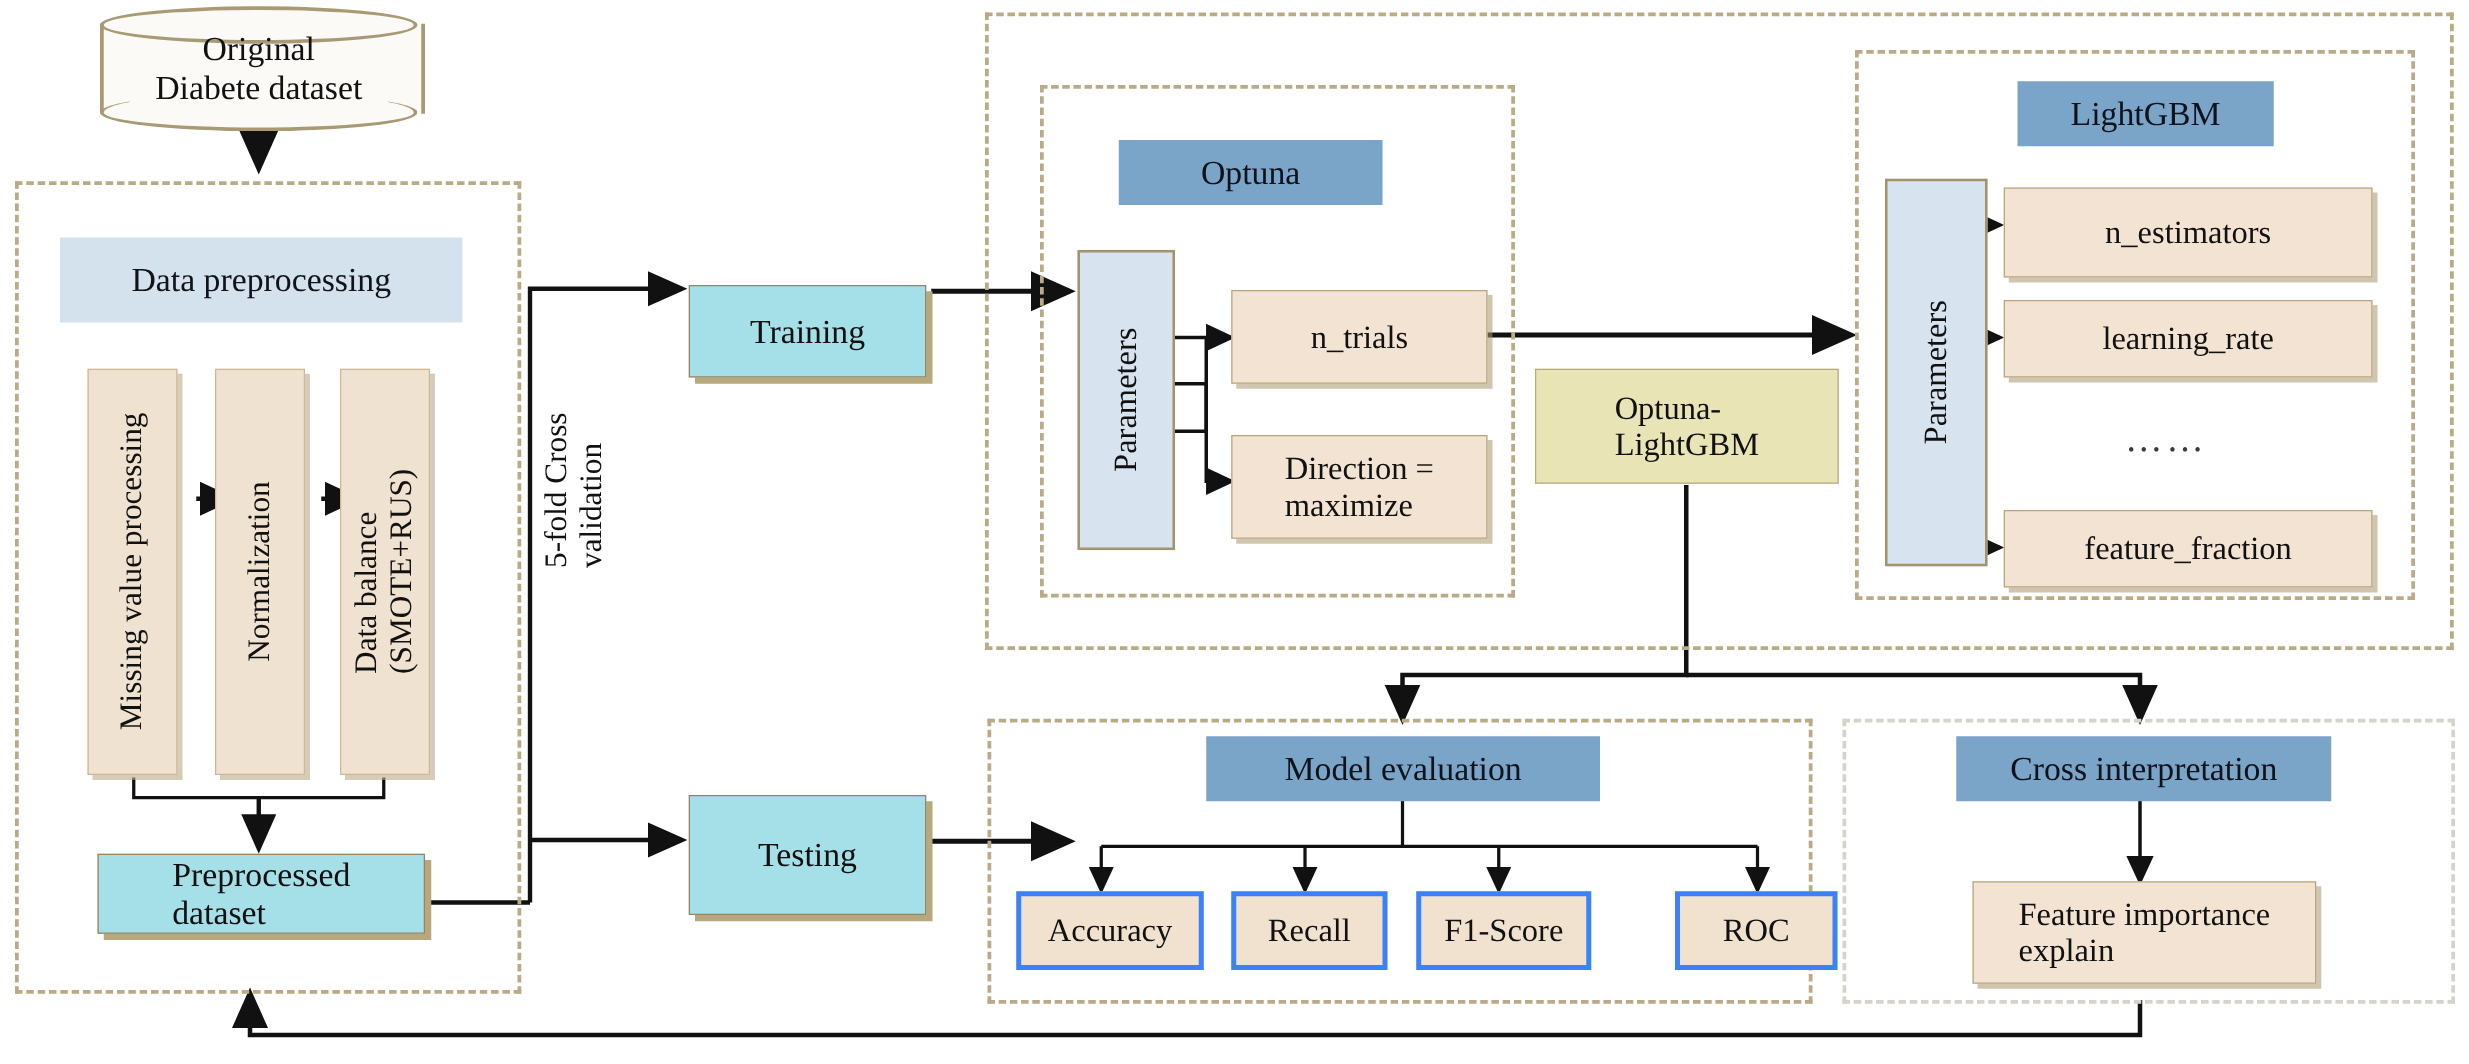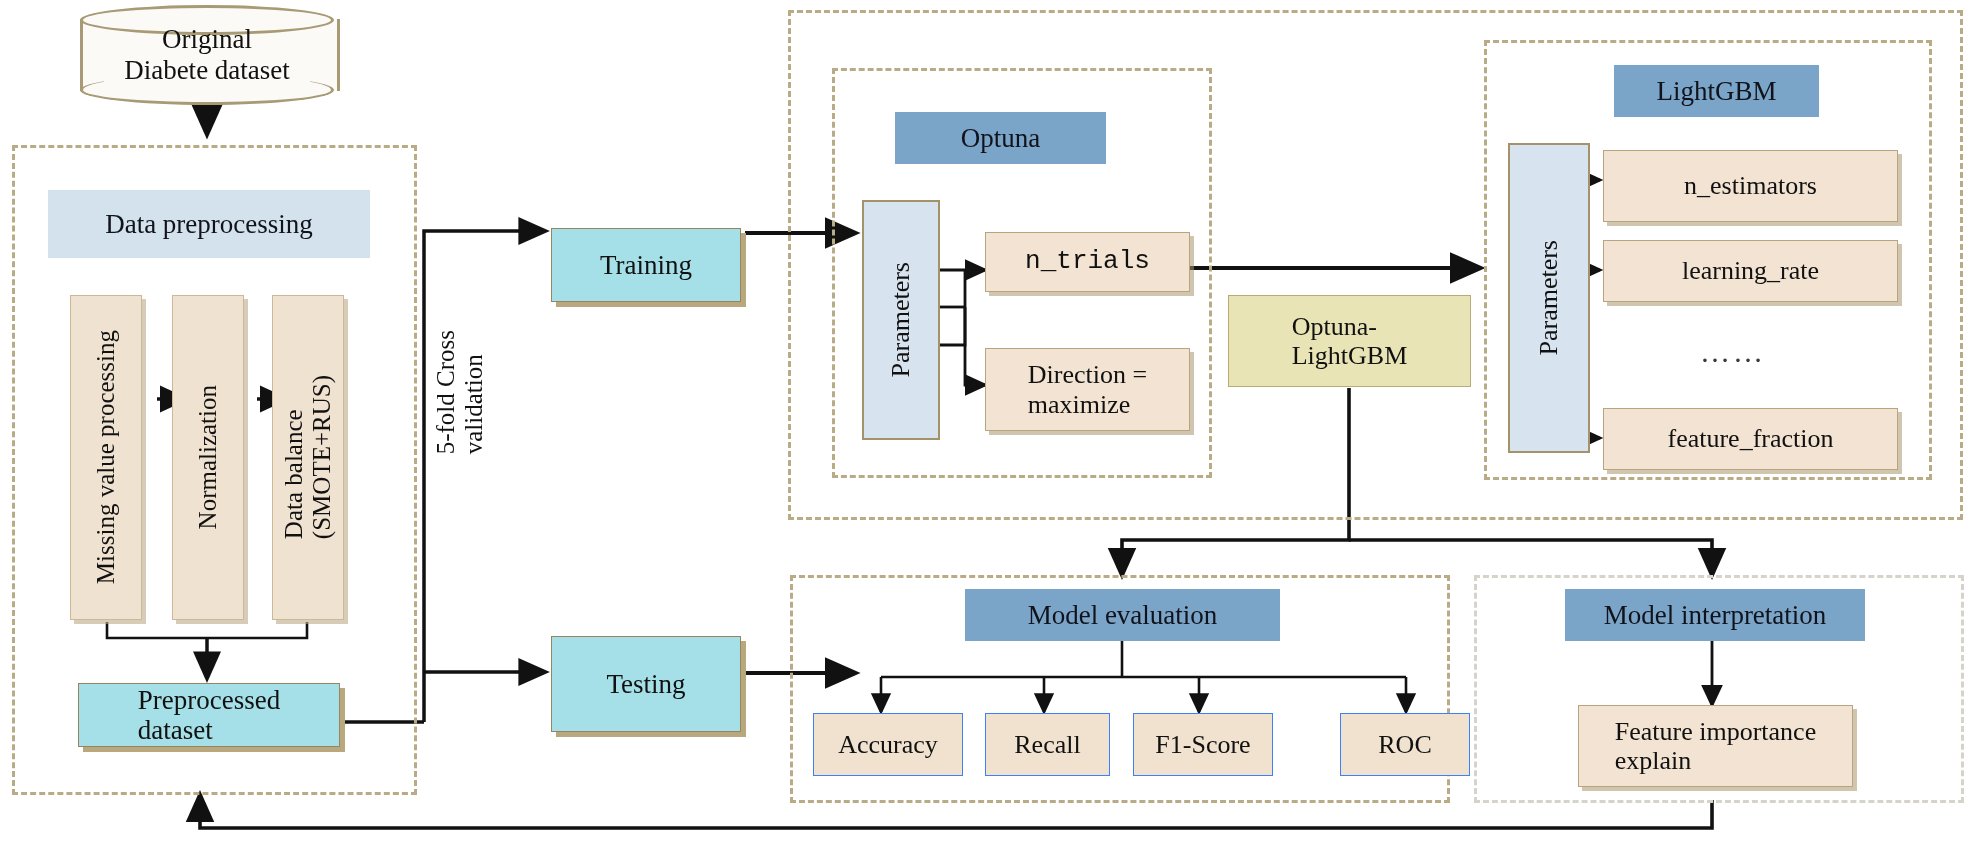--- a/index.html
+++ b/index.html
@@ -17,21 +17,21 @@
   .grp-grey{border:3px dashed #d6d3cb;}
   .grp-tan{border:3px dashed #b9ab86;}
 
   
   .hdr-blue{background:#7ba4c9;color:#10131a;font-size:27px;}
   .hdr-lightblue{background:#d4e2ee;color:#10131a;font-size:27px;}
 
   
   .beige{background:#f2e3d2;border:1px solid #b8a57f;
          box-shadow:4px 4px 0 rgba(170,152,112,.55);font-size:26px;}
-  .beige-flat{background:#f0e2cf;border:1px solid #3b82f6;font-size:26px;}
+  .beige-flat{background:#f0e2cf;border:4px solid #3b82f6;font-size:26px;}
 
   
   .cyan{background:#a5e0e8;border:1px solid #97855e;
         box-shadow:5px 5px 0 #b9a87d;font-size:27px;}
 
   
   .khaki{background:#e9e4b6;border:1px solid #b6ab79;font-size:26px;}
 
   
   .param-v{background:#d7e3ee;border:2px solid #a4926a;font-size:26px;}
@@ -180,21 +180,21 @@
   <div class="group grp-tan" style="left:788px;top:10px;width:1175px;height:510px;"></div>
 
   <div class="group grp-tan" style="left:832px;top:68px;width:380px;height:410px;"></div>
 
   <div class="node hdr-blue" style="left:895px;top:112px;width:211px;height:52px;">Optuna</div>
 
   <div class="node param-v" style="left:862px;top:200px;width:78px;height:240px;">
     <span class="vtext">Parameters</span>
   </div>
 
-  <div class="node beige" style="left:985px;top:232px;width:205px;height:60px;font-family:Liberation Mono, monospace;">n_trials</div>
+  <div class="node beige" style="left:985px;top:232px;width:205px;height:75px;">n_trials</div>
 
   <div class="node beige" style="left:985px;top:348px;width:205px;height:83px;">
     <span>
       <span>Direction =</span><br>
       <span>maximize</span>
     </span>
   </div>
 
   <div class="node khaki" style="left:1228px;top:295px;width:243px;height:92px;">
     <span>
@@ -223,21 +223,21 @@
 
   <div class="node hdr-blue" style="left:965px;top:589px;width:315px;height:52px;">Model evaluation</div>
 
   <div class="node beige-flat" style="left:813px;top:713px;width:150px;height:63px;">Accuracy</div>
   <div class="node beige-flat" style="left:985px;top:713px;width:125px;height:63px;">Recall</div>
   <div class="node beige-flat" style="left:1133px;top:713px;width:140px;height:63px;">F1-Score</div>
   <div class="node beige-flat" style="left:1340px;top:713px;width:130px;height:63px;">ROC</div>
 
   <div class="group grp-grey" style="left:1474px;top:575px;width:490px;height:228px;"></div>
 
-  <div class="node hdr-blue" style="left:1565px;top:589px;width:300px;height:52px;">Model interpretation</div>
+  <div class="node hdr-blue" style="left:1565px;top:589px;width:300px;height:52px;">Cross interpretation</div>
 
   <div class="node beige" style="left:1578px;top:705px;width:275px;height:82px;">
     <span>
       <span>Feature importance</span><br>
       <span>explain</span>
     </span>
   </div>
 
 </div>
 

